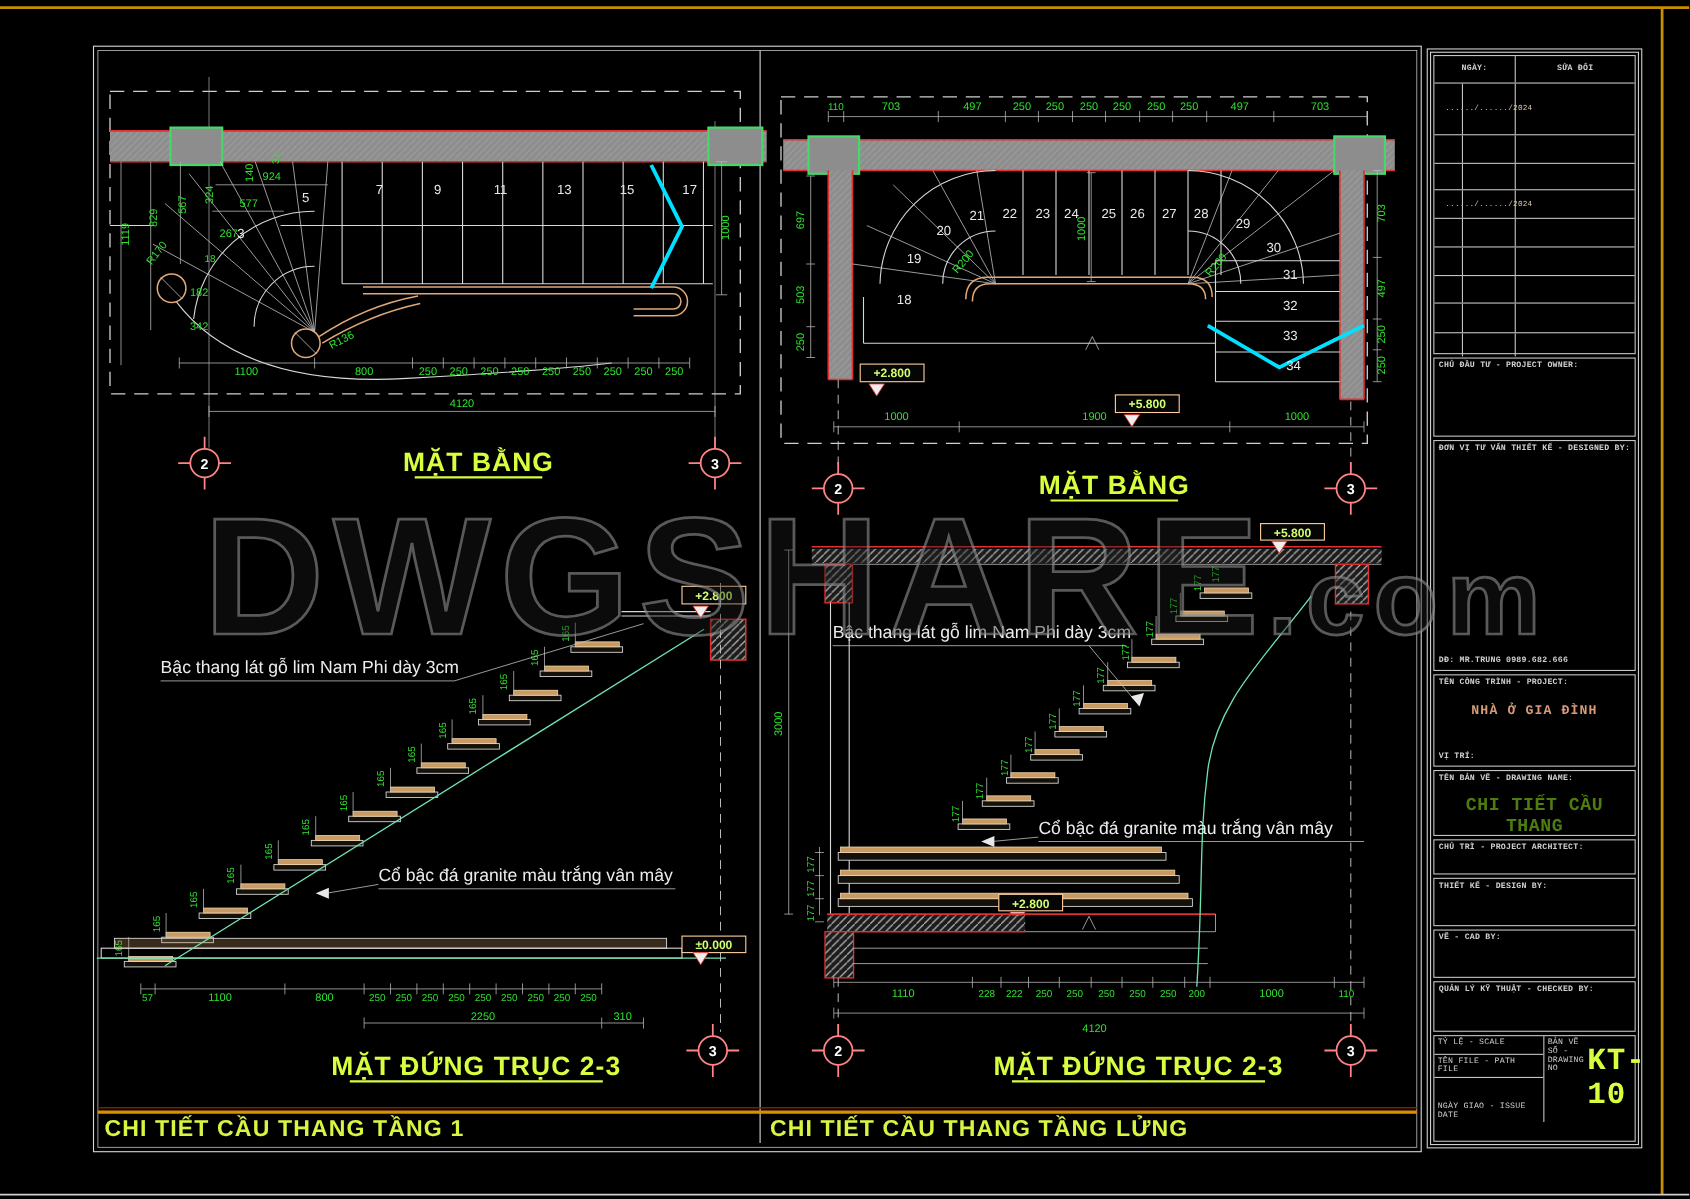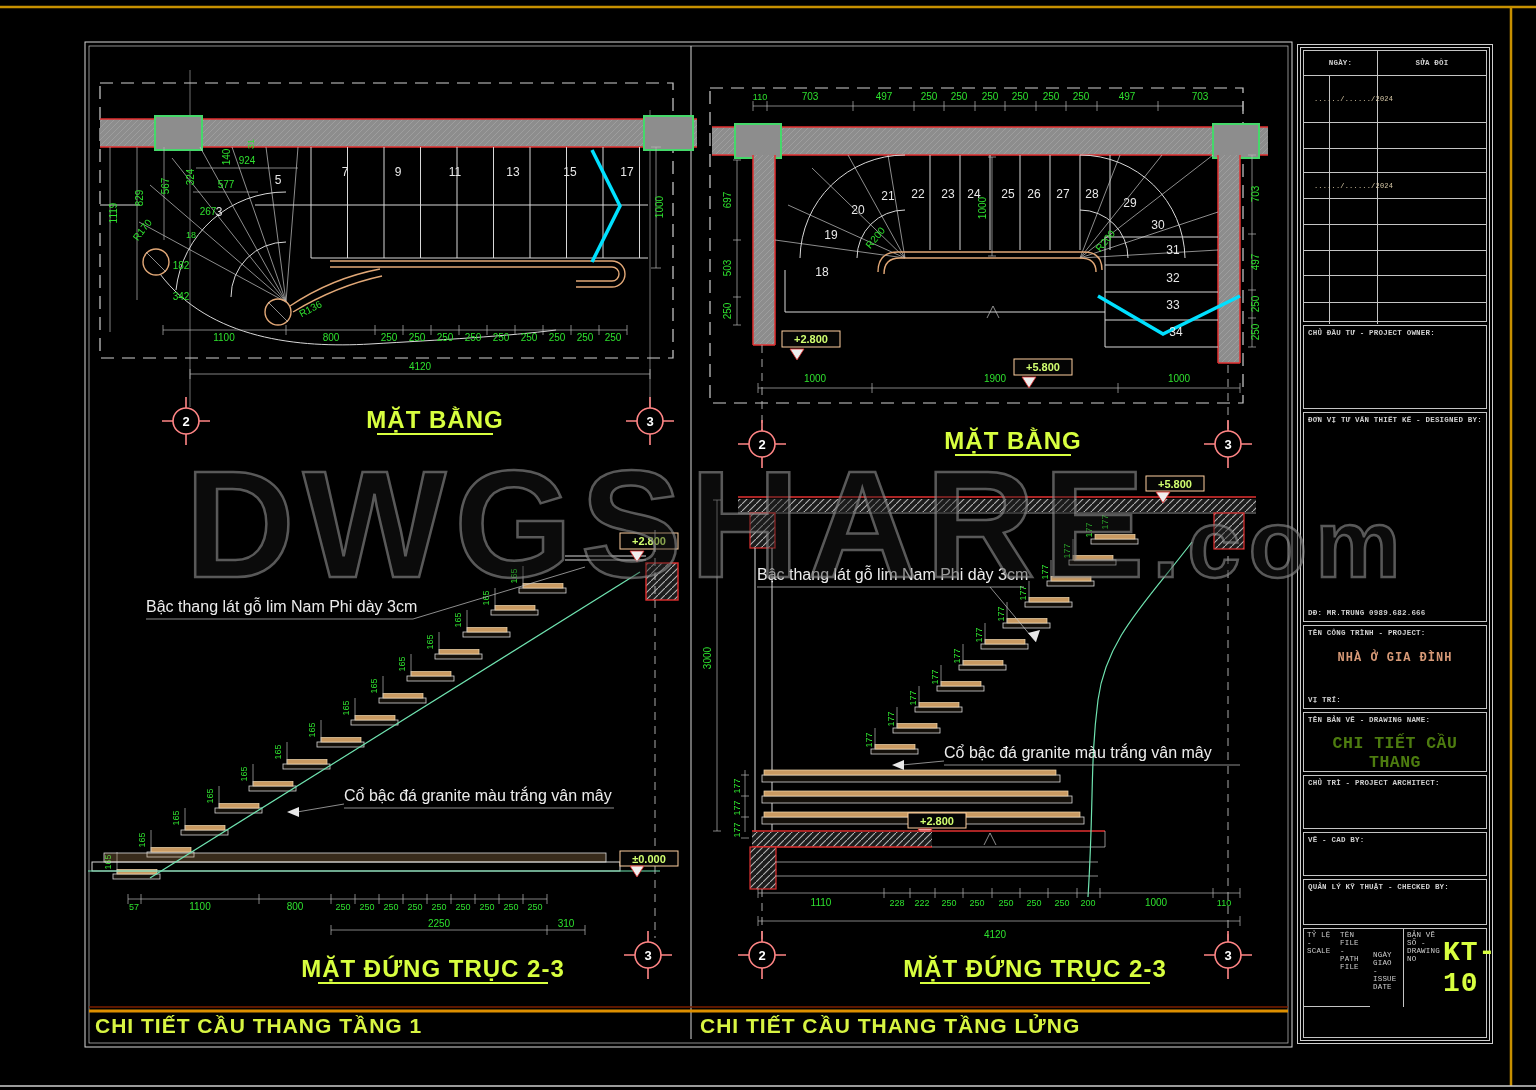--- a/index.html
+++ b/index.html
@@ -37,21 +37,21 @@
   .revhead{display:grid;grid-template-columns:74px 1fr;height:24px;border-bottom:1px solid #c4c4c4;}
   .revhead div{display:flex;align-items:center;justify-content:center;font-weight:bold;}
   .revhead div:first-child{border-right:1px solid #c4c4c4;}
   .revrow{display:grid;grid-template-columns:26px 48px 1fr;border-bottom:1px solid #c4c4c4;}
   .revrow div{border-right:1px solid #c4c4c4;display:flex;align-items:center;justify-content:center;
               font-size:7px;color:#d8c9a8;}
   .revrow div:last-child{border-right:none;}
   .pname{color:#d89a77;font-weight:bold;font-size:12px;letter-spacing:1px;text-align:center;margin-top:14px;}
   .dname{color:#4d7c0f;font-weight:bold;font-size:16.5px;letter-spacing:.5px;text-align:center;margin-top:10px;}
   .tbgrid{display:grid;grid-template-columns:100px 1fr;height:78px;}
-  .tbgl{border-right:1px solid #c4c4c4;display:flex;}
+  .tbgl{border-right:1px solid #c4c4c4;display:flex;flex-direction:column;}
   .tbgl div{flex:1;border-bottom:1px solid #c4c4c4;padding:2px 3px;box-sizing:border-box;}
   .tbgl div:last-child{border-bottom:none;margin-top:20px;}
   .tbgr{display:flex;}
   .kt{flex:1;display:flex;align-items:center;justify-content:center;color:#d8ff3f;
       font-size:28px;font-weight:bold;letter-spacing:1px;}
   
   .wmark{position:absolute;left:185px;top:448px;z-index:50;pointer-events:none;
          font-weight:900;letter-spacing:8px;line-height:1;white-space:nowrap;
          color:rgba(28,28,28,0.40);-webkit-text-stroke:2.5px rgba(145,145,145,0.60);}
   .wmark .big{font-size:152px;}
@@ -492,38 +492,41 @@
             <div></div>
             <div></div>
             <div></div>
           </div>
     <div class="revrow" style="height:21px;border-bottom:none">
             <div></div>
             <div></div>
             <div></div>
           </div>
   </div>
-  <div class="tbsec" style="height:84px">
+  <div class="tbsec" style="height:72px">
     <div class="lab">CHỦ ĐẦU TƯ - PROJECT OWNER:</div>
   </div>
   <div class="tbsec" style="height:210px">
     <div class="lab">ĐƠN VỊ TƯ VẤN THIẾT KẾ - DESIGNED BY:</div>
     <div style="position:absolute;left:4px;bottom:4px;font-weight:bold">DĐ: MR.TRUNG 0989.682.666</div>
   </div>
   <div class="tbsec" style="height:84px">
     <div class="lab">TÊN CÔNG TRÌNH - PROJECT:</div>
     <div class="pname">NHÀ Ở GIA ĐÌNH</div>
     <div style="position:absolute;left:4px;bottom:4px;font-weight:bold">VỊ TRÍ:</div>
   </div>
   <div class="tbsec" style="height:60px">
     <div class="lab">TÊN BẢN VẼ - DRAWING NAME:</div>
     <div class="dname">CHI TIẾT CẦU THANG</div>
   </div>
-  <div class="tbsec" style="height:54px">
+  <div class="tbsec" style="height:32px">
     <div class="lab">CHỦ TRÌ - PROJECT ARCHITECT:</div>
+  </div>
+  <div class="tbsec" style="height:44px">
+    <div class="lab">THIẾT KẾ - DESIGN BY:</div>
   </div>
   <div class="tbsec" style="height:44px">
     <div class="lab">VẼ - CAD BY:</div>
   </div>
   <div class="tbsec" style="height:46px">
     <div class="lab">QUẢN LÝ KỸ THUẬT - CHECKED BY:</div>
   </div>
   <div class="tbsec" style="flex:1">
     <div class="tbgrid">
       <div class="tbgl">

